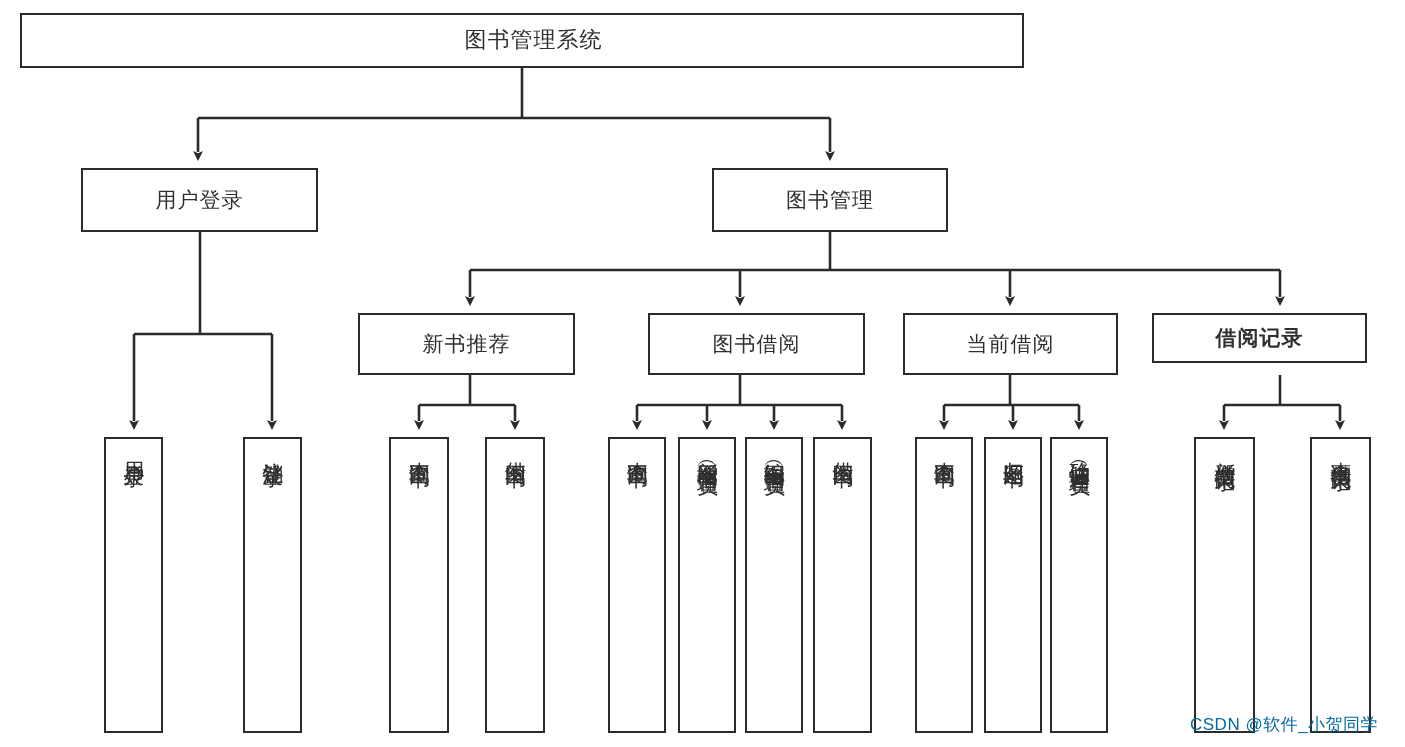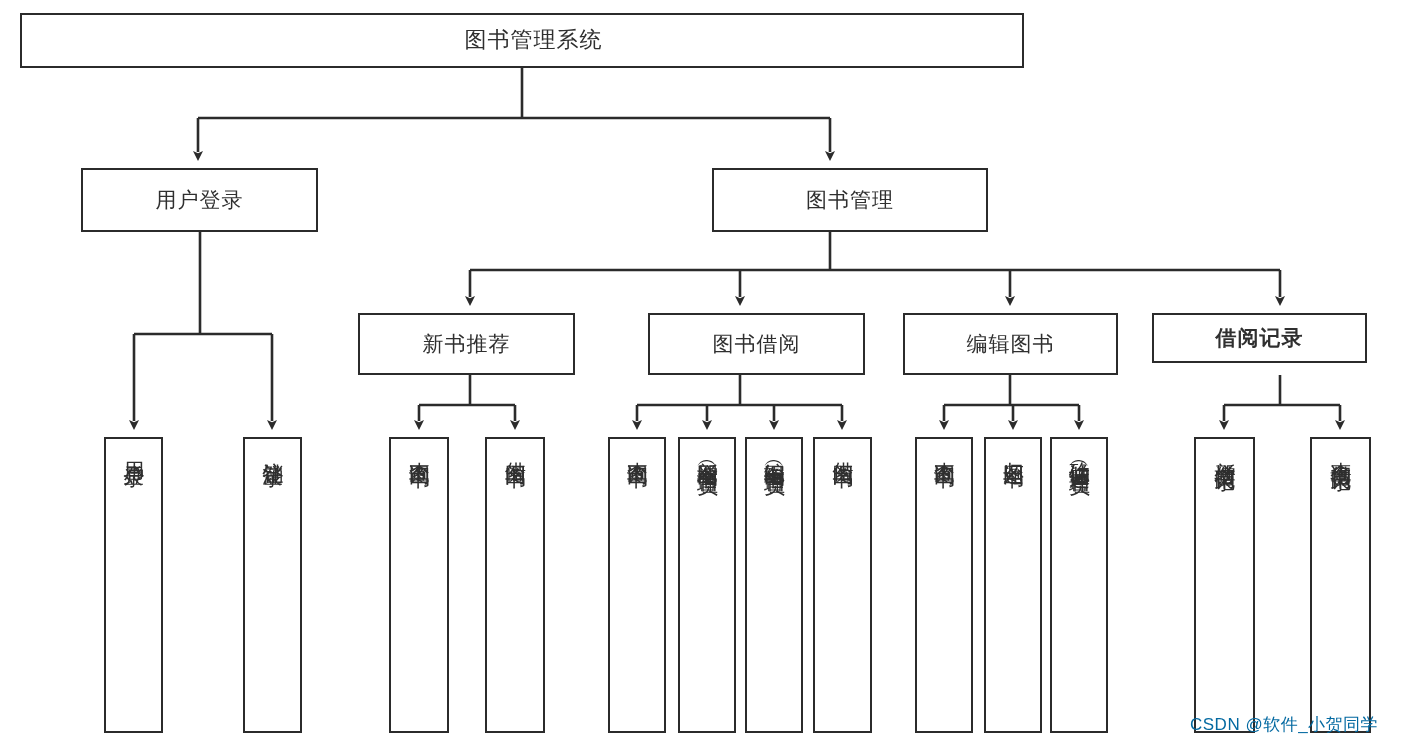--- a/index.html
+++ b/index.html
@@ -121,32 +121,32 @@
     </g>
   </svg>
 
   <div class="node horiz root" style="left: 20px; top: 13px; width: 1004px; height: 55px; padding-left: 23px;">
     <span>图书管理系统</span>
   </div>
 
   <div class="node horiz" style="left: 81px; top: 168px; width: 237px; height: 64px;">
     <span>用户登录</span>
   </div>
-  <div class="node horiz" style="left: 712px; top: 168px; width: 276px; height: 64px;">
+  <div class="node horiz" style="left: 712px; top: 168px; width: 236px; height: 64px;">
     <span>图书管理</span>
   </div>
 
   <div class="node horiz" style="left: 358px; top: 313px; width: 217px; height: 62px;">
     <span>新书推荐</span>
   </div>
   <div class="node horiz" style="left: 632px; top: 313px; width: 217px; height: 62px; margin-left: 16px;">
     <span>图书借阅</span>
   </div>
   <div class="node horiz" style="left: 903px; top: 313px; width: 215px; height: 62px;">
-    <span>编辑图书</span>
+    <span>当前借阅</span>
   </div>
   <div class="node horiz" style="left: 1152px; top: 313px; width: 215px; height: 50px; font-weight: bold;">
     <span>借阅记录</span>
   </div>
 
   <div class="node vert" style="left: 104px; top: 437px; width: 59px; height: 296px;">
     <span class="vtext">用户登录</span>
   </div>
   <div class="node vert" style="left: 243px; top: 437px; width: 59px; height: 296px;">
     <span class="vtext">注销登录</span>

